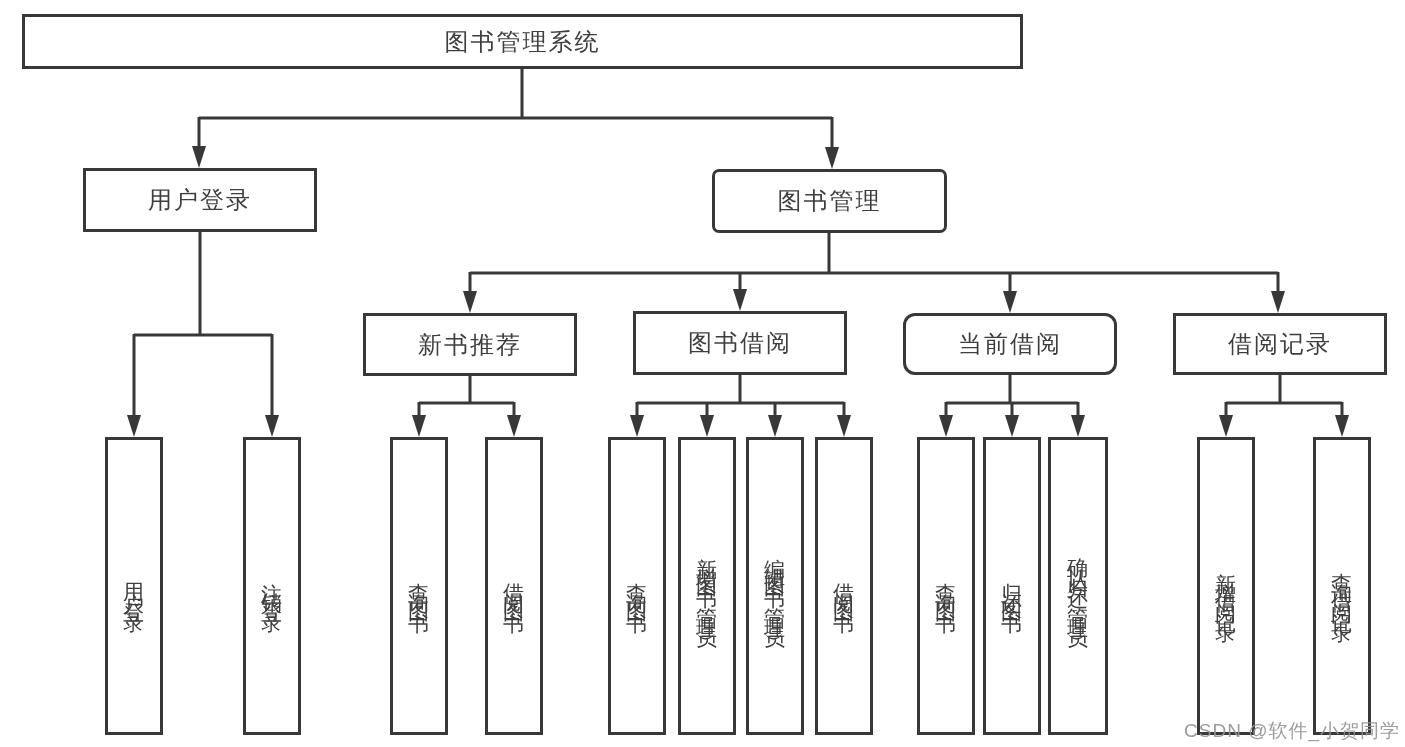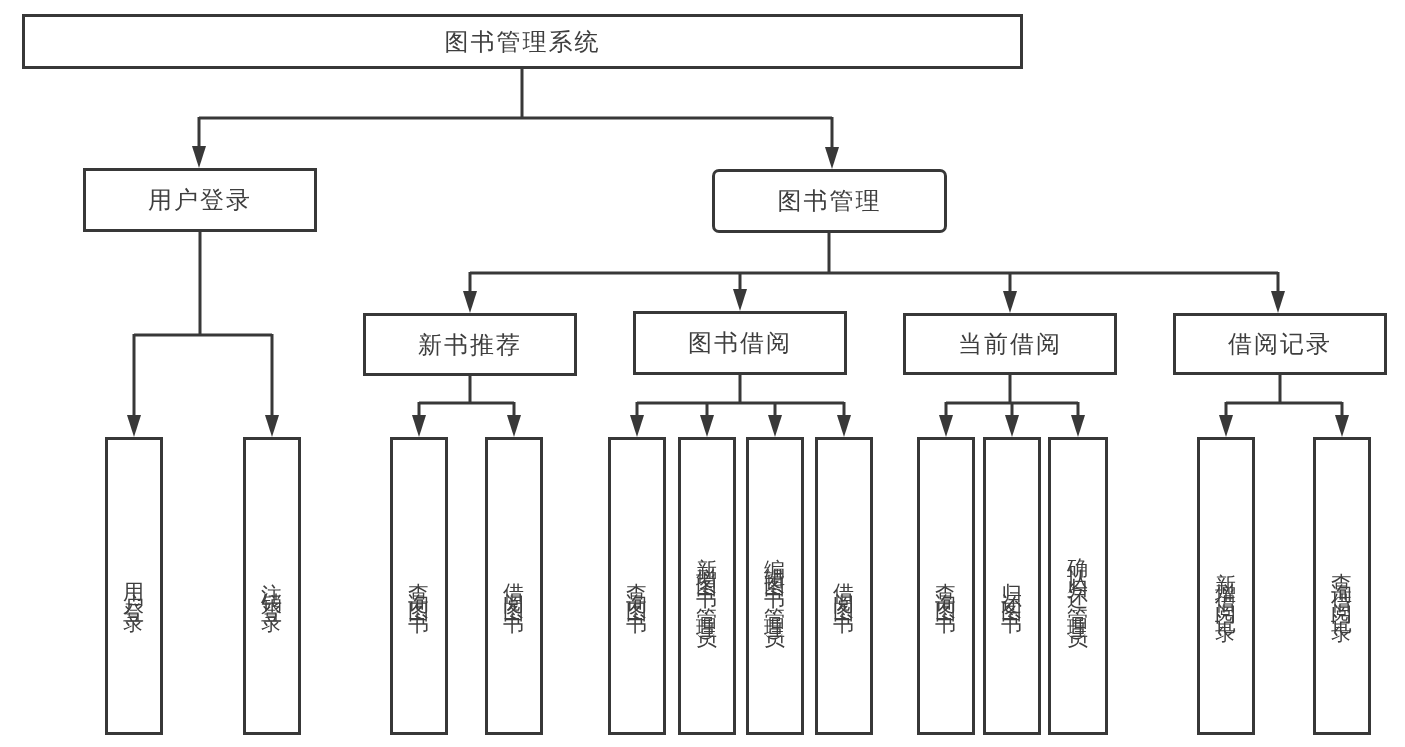--- a/index.html
+++ b/index.html
@@ -32,21 +32,21 @@
     text-orientation: mixed;
     font-size: 21px;
     letter-spacing: 10px;
     line-height: 1;
   }
   .root  { left: 22px;  top: 14px;  width: 1001px; height: 55px; }
   .n-ul  { left: 83px;  top: 168px; width: 234px;  height: 64px; }
   .n-bm  { left: 712px; top: 169px; width: 235px;  height: 64px; border-radius: 7px; }
   .n-nb  { left: 363px; top: 313px; width: 214px;  height: 63px; }
   .n-bb  { left: 633px; top: 311px; width: 214px;  height: 64px; }
-  .n-cb  { left: 903px; top: 313px; width: 214px;  height: 62px; }
+  .n-cb  { left: 903px; top: 313px; width: 214px;  height: 62px; border-radius: 12px; }
   .n-br  { left: 1173px;top: 313px; width: 214px;  height: 62px; }
   .leaf  { top: 437px; width: 58px; height: 298px; }
   .lf1  { left: 105px; }
   .lf2  { left: 243px; }
   .lf3  { left: 390px; }
   .lf4  { left: 485px; }
   .lf5  { left: 608px; }
   .lf6  { left: 678px; }
   .lf7  { left: 746px; }
   .lf8  { left: 815px; }
@@ -140,14 +140,15 @@
   <div class="box vbox leaf lf7">编辑图书（管理员）</div>
   <div class="box vbox leaf lf8">借阅图书</div>
 
   <div class="box vbox leaf lf9">查询图书</div>
   <div class="box vbox leaf lf10">归还图书</div>
   <div class="box vbox leaf lf11">确认归还（管理员）</div>
 
   <div class="box vbox leaf lf12">新增借阅记录</div>
   <div class="box vbox leaf lf13">查询借阅记录</div>
 
+  <div class="watermark">CSDN @软件_小贺同学</div>
 
 </div>
 
 </body></html>

